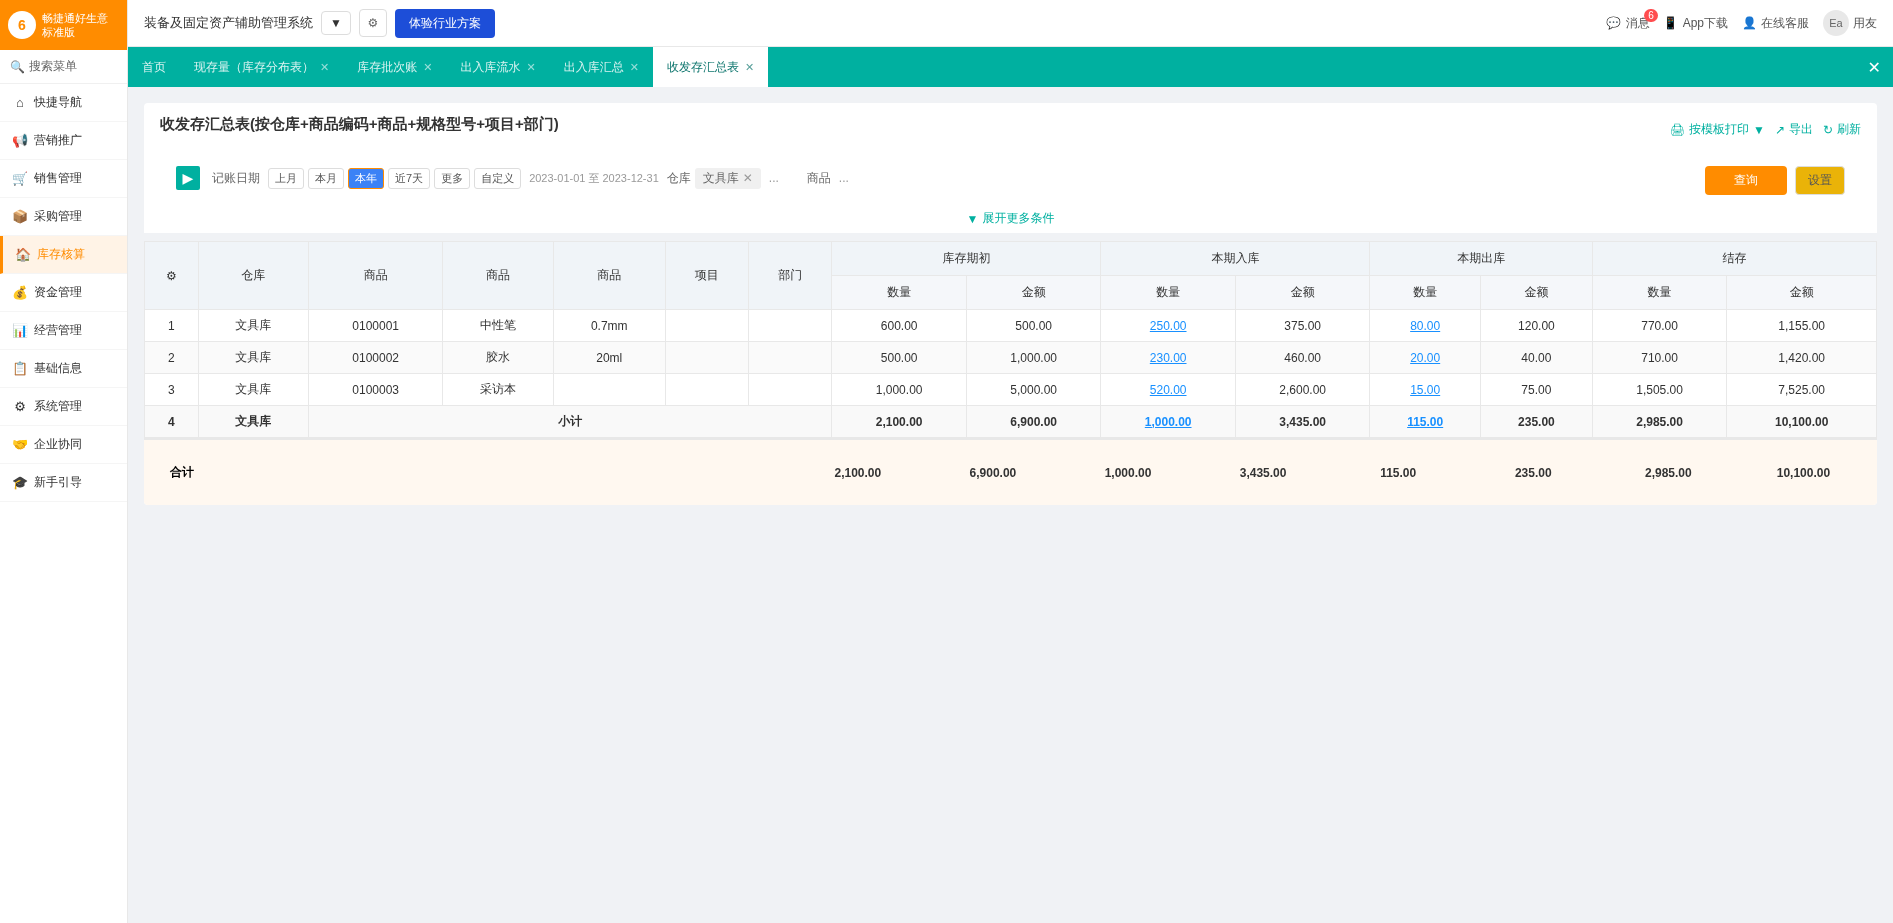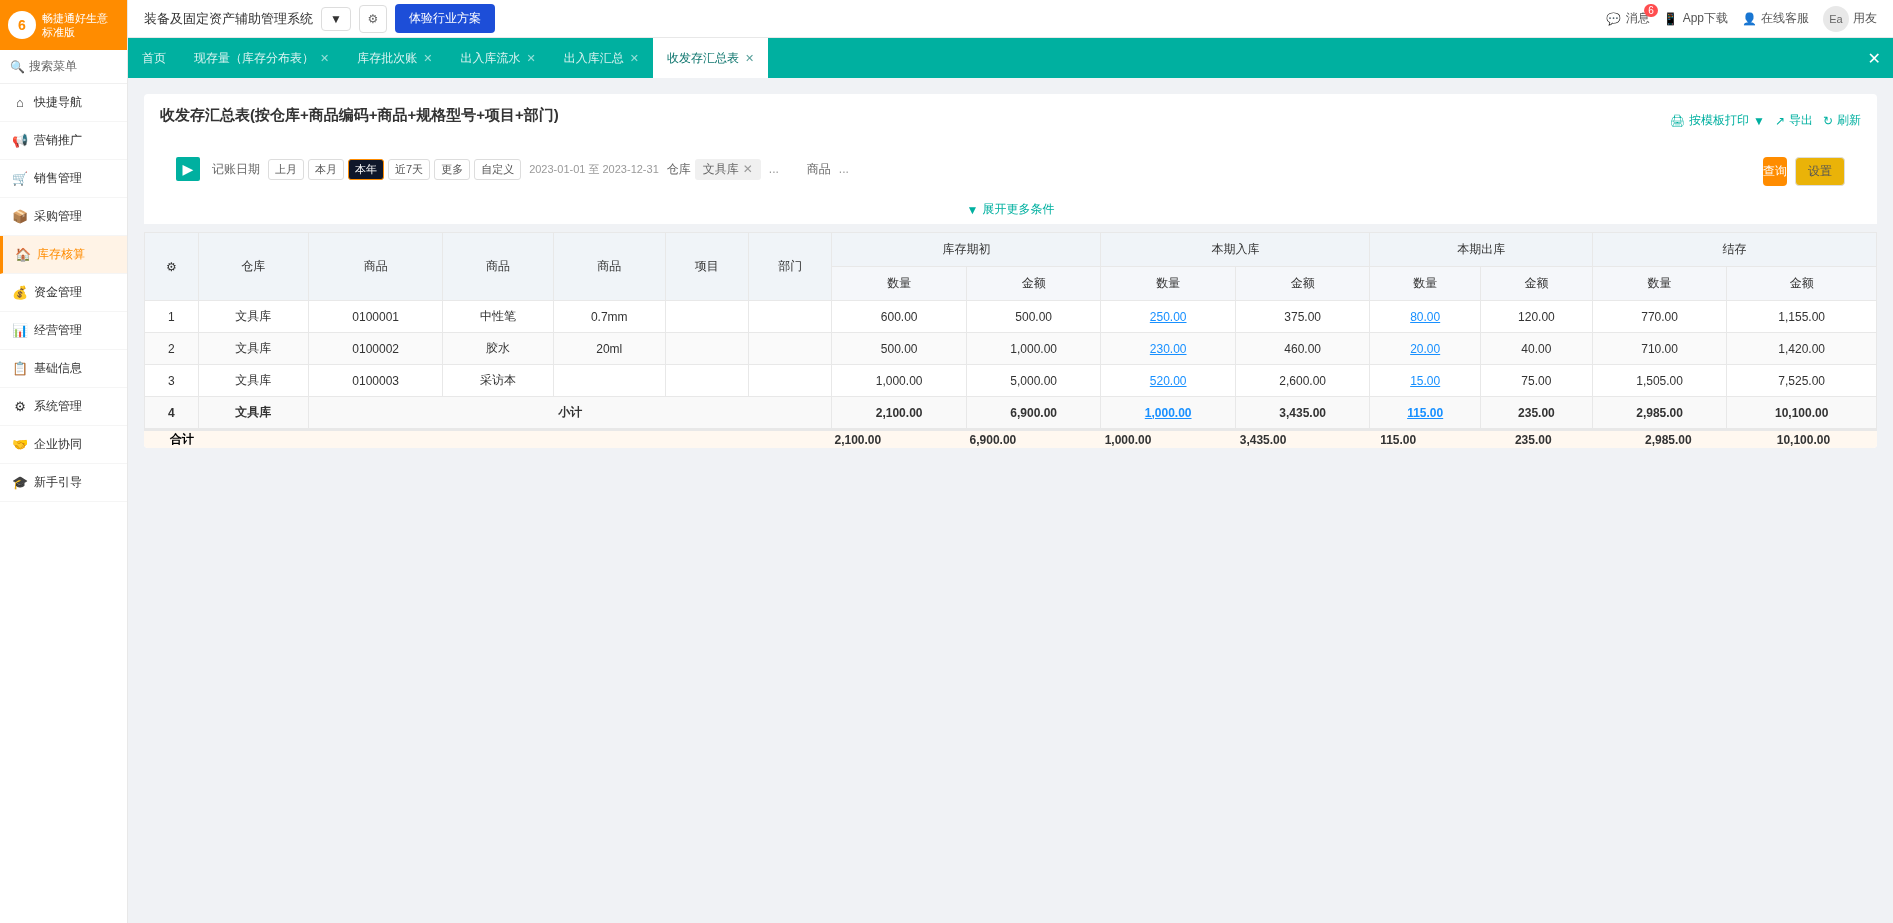--- a/index.html
+++ b/index.html
@@ -12,21 +12,21 @@
     .sidebar-logo-text { font-size: 11px; color: #fff; line-height: 1.3; }
     .sidebar-search { display: flex; align-items: center; gap: 4px; padding: 8px 10px; color: #666; cursor: pointer; border-bottom: 1px solid #f0f0f0; }
     .sidebar-nav-item { display: flex; align-items: center; gap: 6px; padding: 10px 12px; color: #333; cursor: pointer; border-bottom: 1px solid #f5f5f5; font-size: 12px; }
     .sidebar-nav-item.active { background: #fff3e6; color: #ff8c00; border-left: 3px solid #ff8c00; }
     .sidebar-nav-icon { width: 16px; height: 16px; display: flex; align-items: center; justify-content: center; font-size: 13px; }
 
     
     .main { flex: 1; display: flex; flex-direction: column; overflow: hidden; }
 
     
-    .topbar { height: 38px; background: #fff; border-bottom: 1px solid #e8e8e8; display: flex; align-items: center; justify-content: space-between; padding: 0 16px; }
+    .topbar { height: 47px; background: #fff; border-bottom: 1px solid #e8e8e8; display: flex; align-items: center; justify-content: space-between; padding: 0 16px; }
     .topbar-left { display: flex; align-items: center; gap: 8px; }
     .topbar-system-name { font-size: 13px; color: #333; }
     .topbar-dropdown { background: #fff; border: 1px solid #ddd; border-radius: 4px; padding: 4px 8px; font-size: 12px; color: #333; cursor: pointer; }
     .topbar-settings { width: 28px; height: 28px; border: 1px solid #ddd; border-radius: 4px; display: flex; align-items: center; justify-content: center; cursor: pointer; color: #666; }
     .topbar-trial { background: #1d4ed8; color: #fff; padding: 6px 14px; border-radius: 4px; font-size: 12px; cursor: pointer; border: none; }
     .topbar-right { display: flex; align-items: center; gap: 14px; color: #555; font-size: 12px; }
     .topbar-right-item { display: flex; align-items: center; gap: 4px; cursor: pointer; position: relative; }
     .badge { background: #ff4d4f; color: #fff; border-radius: 8px; font-size: 10px; padding: 1px 4px; position: absolute; top: -6px; right: -8px; }
     .user-avatar { width: 26px; height: 26px; background: #e8e8e8; border-radius: 50%; display: flex; align-items: center; justify-content: center; font-size: 11px; color: #666; }
 
@@ -41,49 +41,49 @@
     .content { flex: 1; overflow: auto; padding: 16px; background: #f0f2f5; }
     .page-title { font-size: 15px; font-weight: bold; color: #333; margin-bottom: 10px; }
 
     
     .filter-area { background: #fff; padding: 12px 16px; margin-bottom: 2px; display: flex; align-items: center; flex-wrap: wrap; gap: 12px; position: relative; }
     .filter-toggle { width: 24px; height: 24px; background: #00b0a0; color: #fff; border-radius: 2px; display: flex; align-items: center; justify-content: center; cursor: pointer; font-size: 14px; }
     .filter-row { display: flex; align-items: center; gap: 8px; flex-wrap: wrap; flex: 1; }
     .filter-label { color: #666; white-space: nowrap; }
     .date-buttons { display: flex; gap: 4px; }
     .date-btn { padding: 2px 6px; border: 1px solid #ddd; border-radius: 3px; cursor: pointer; color: #555; font-size: 11px; background: #fff; }
-    .date-btn.active { background: #0f172a; color: #fff; border-color: #ff8c00; }
+    .date-btn.active { background: #3b82f6; color: #fff; border-color: #ff8c00; }
     .date-range { color: #999; font-size: 11px; }
     .warehouse-filter { display: flex; align-items: center; gap: 4px; color: #666; }
     .filter-tag { display: flex; align-items: center; gap: 4px; background: #f0f0f0; border-radius: 3px; padding: 2px 8px; font-size: 12px; }
     .filter-tag-remove { cursor: pointer; color: #999; font-size: 12px; }
     .filter-dots { color: #999; cursor: pointer; padding: 0 4px; }
     .goods-filter { display: flex; align-items: center; gap: 4px; color: #666; margin-left: 16px; }
     .btn-print { display: flex; align-items: center; gap: 4px; color: #00b0a0; font-size: 12px; cursor: pointer; }
     .btn-export { display: flex; align-items: center; gap: 4px; color: #00b0a0; font-size: 12px; cursor: pointer; }
     .btn-refresh { display: flex; align-items: center; gap: 4px; color: #00b0a0; font-size: 12px; cursor: pointer; }
-    .btn-query { background: #ff8c00; color: #fff; padding: 5px 0; border: none; border-radius: 4px; cursor: pointer; font-size: 12px; }
+    .btn-query { background: #ff8c00; color: #fff; padding: 5px 29px; border: none; border-radius: 4px; cursor: pointer; font-size: 12px; }
     .btn-settings-small { background: #eab308; color: #555; padding: 5px 12px; border: 1px solid #ddd; border-radius: 4px; cursor: pointer; font-size: 12px; }
 
     
     .expand-row { background: #fff; padding: 6px 16px; display: flex; justify-content: center; margin-bottom: 8px; }
     .expand-btn { display: flex; align-items: center; gap: 4px; color: #00b0a0; font-size: 12px; cursor: pointer; border: none; background: none; }
 
     
     .table-container { background: #fff; border-radius: 0 0 4px 4px; overflow: auto; }
     table { width: 100%; border-collapse: collapse; font-size: 12px; }
     thead tr th { background: #f5f7fa; color: #333; padding: 8px 6px; text-align: center; border: 1px solid #e8e8e8; font-weight: normal; white-space: nowrap; }
     thead tr:first-child th { background: #f0f4f8; font-weight: 500; }
     tbody tr td { padding: 7px 6px; text-align: center; border: 1px solid #e8e8e8; color: #333; }
     tbody tr:nth-child(even) { background: #fafafa; }
     tbody tr.subtotal td { font-weight: bold; background: #f9f9f9; }
     .link { color: #1890ff; text-decoration: underline; cursor: pointer; }
 
     
-    .table-footer { background: #fff8f0; border-top: 2px solid #e8e8e8; padding: 0 6px; display: flex; align-items: center; }
+    .table-footer { background: #fff8f0; border-top: 2px solid #e8e8e8; padding: 24px 6px; display: flex; align-items: center; }
     .footer-label { font-weight: bold; padding-left: 20px; min-width: 100px; }
     .footer-cells { display: flex; flex: 1; }
     .footer-cell { flex: 1; text-align: center; font-weight: bold; color: #333; font-size: 12px; padding: 0 4px; }
 
     
     .page-header-with-actions { position: relative; background: #fff; padding: 12px 16px 0; border-radius: 4px 4px 0 0; }
     .page-header-top { display: flex; justify-content: space-between; align-items: center; margin-bottom: 10px; }
     .top-right-actions { display: flex; gap: 10px; align-items: center; }
   </style>
 </head>

